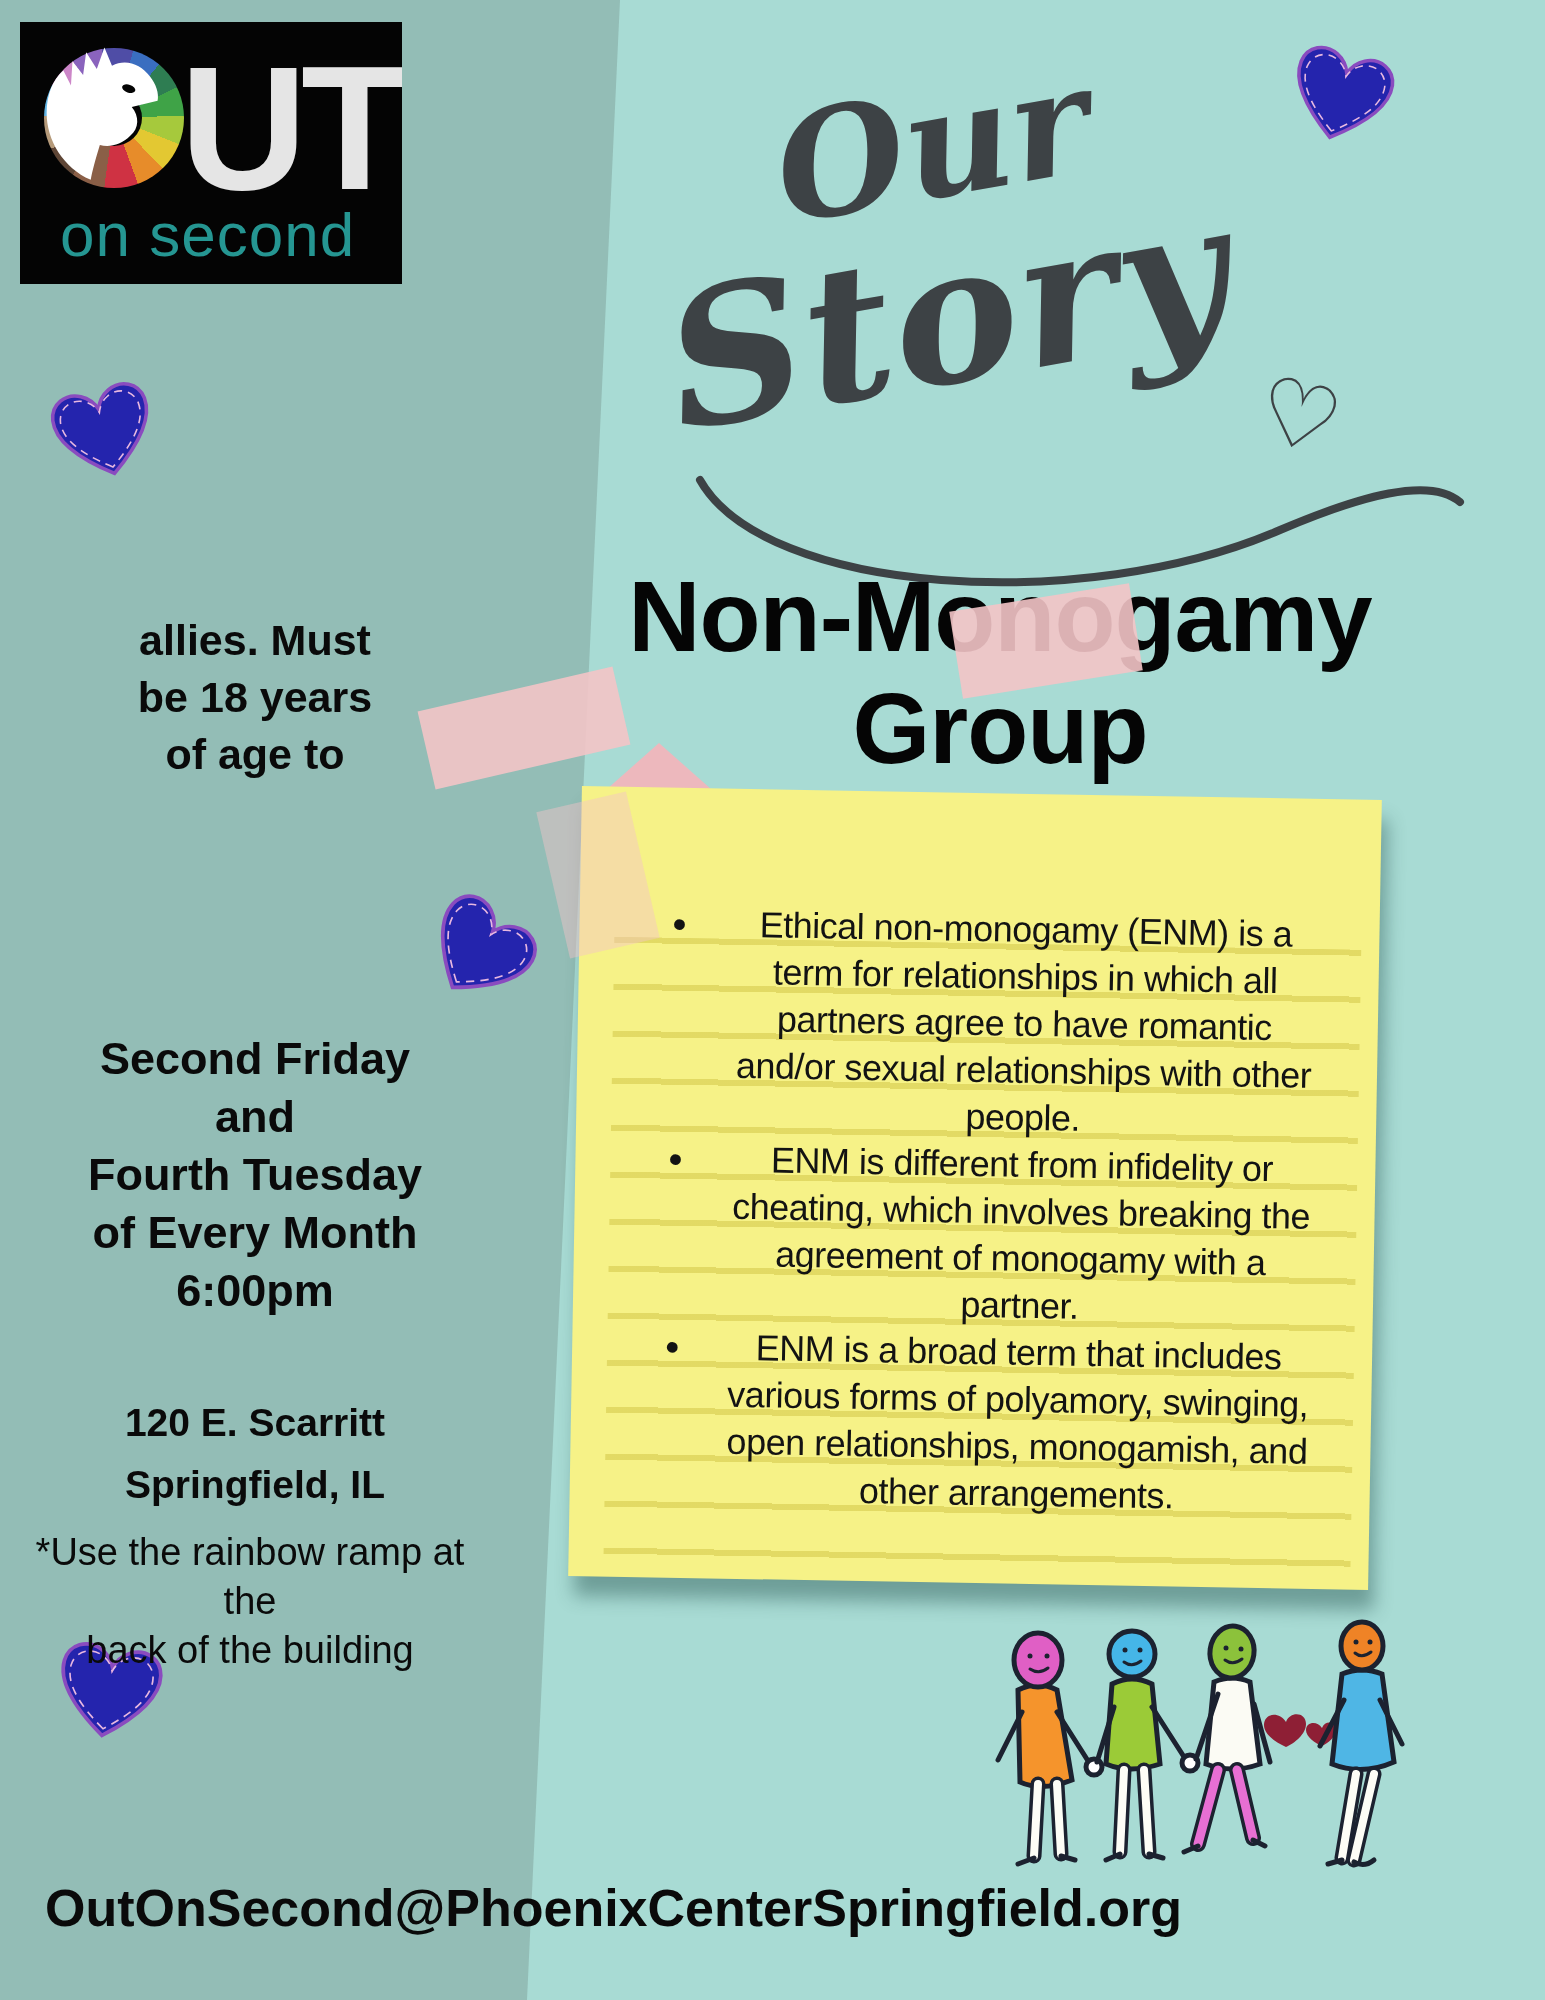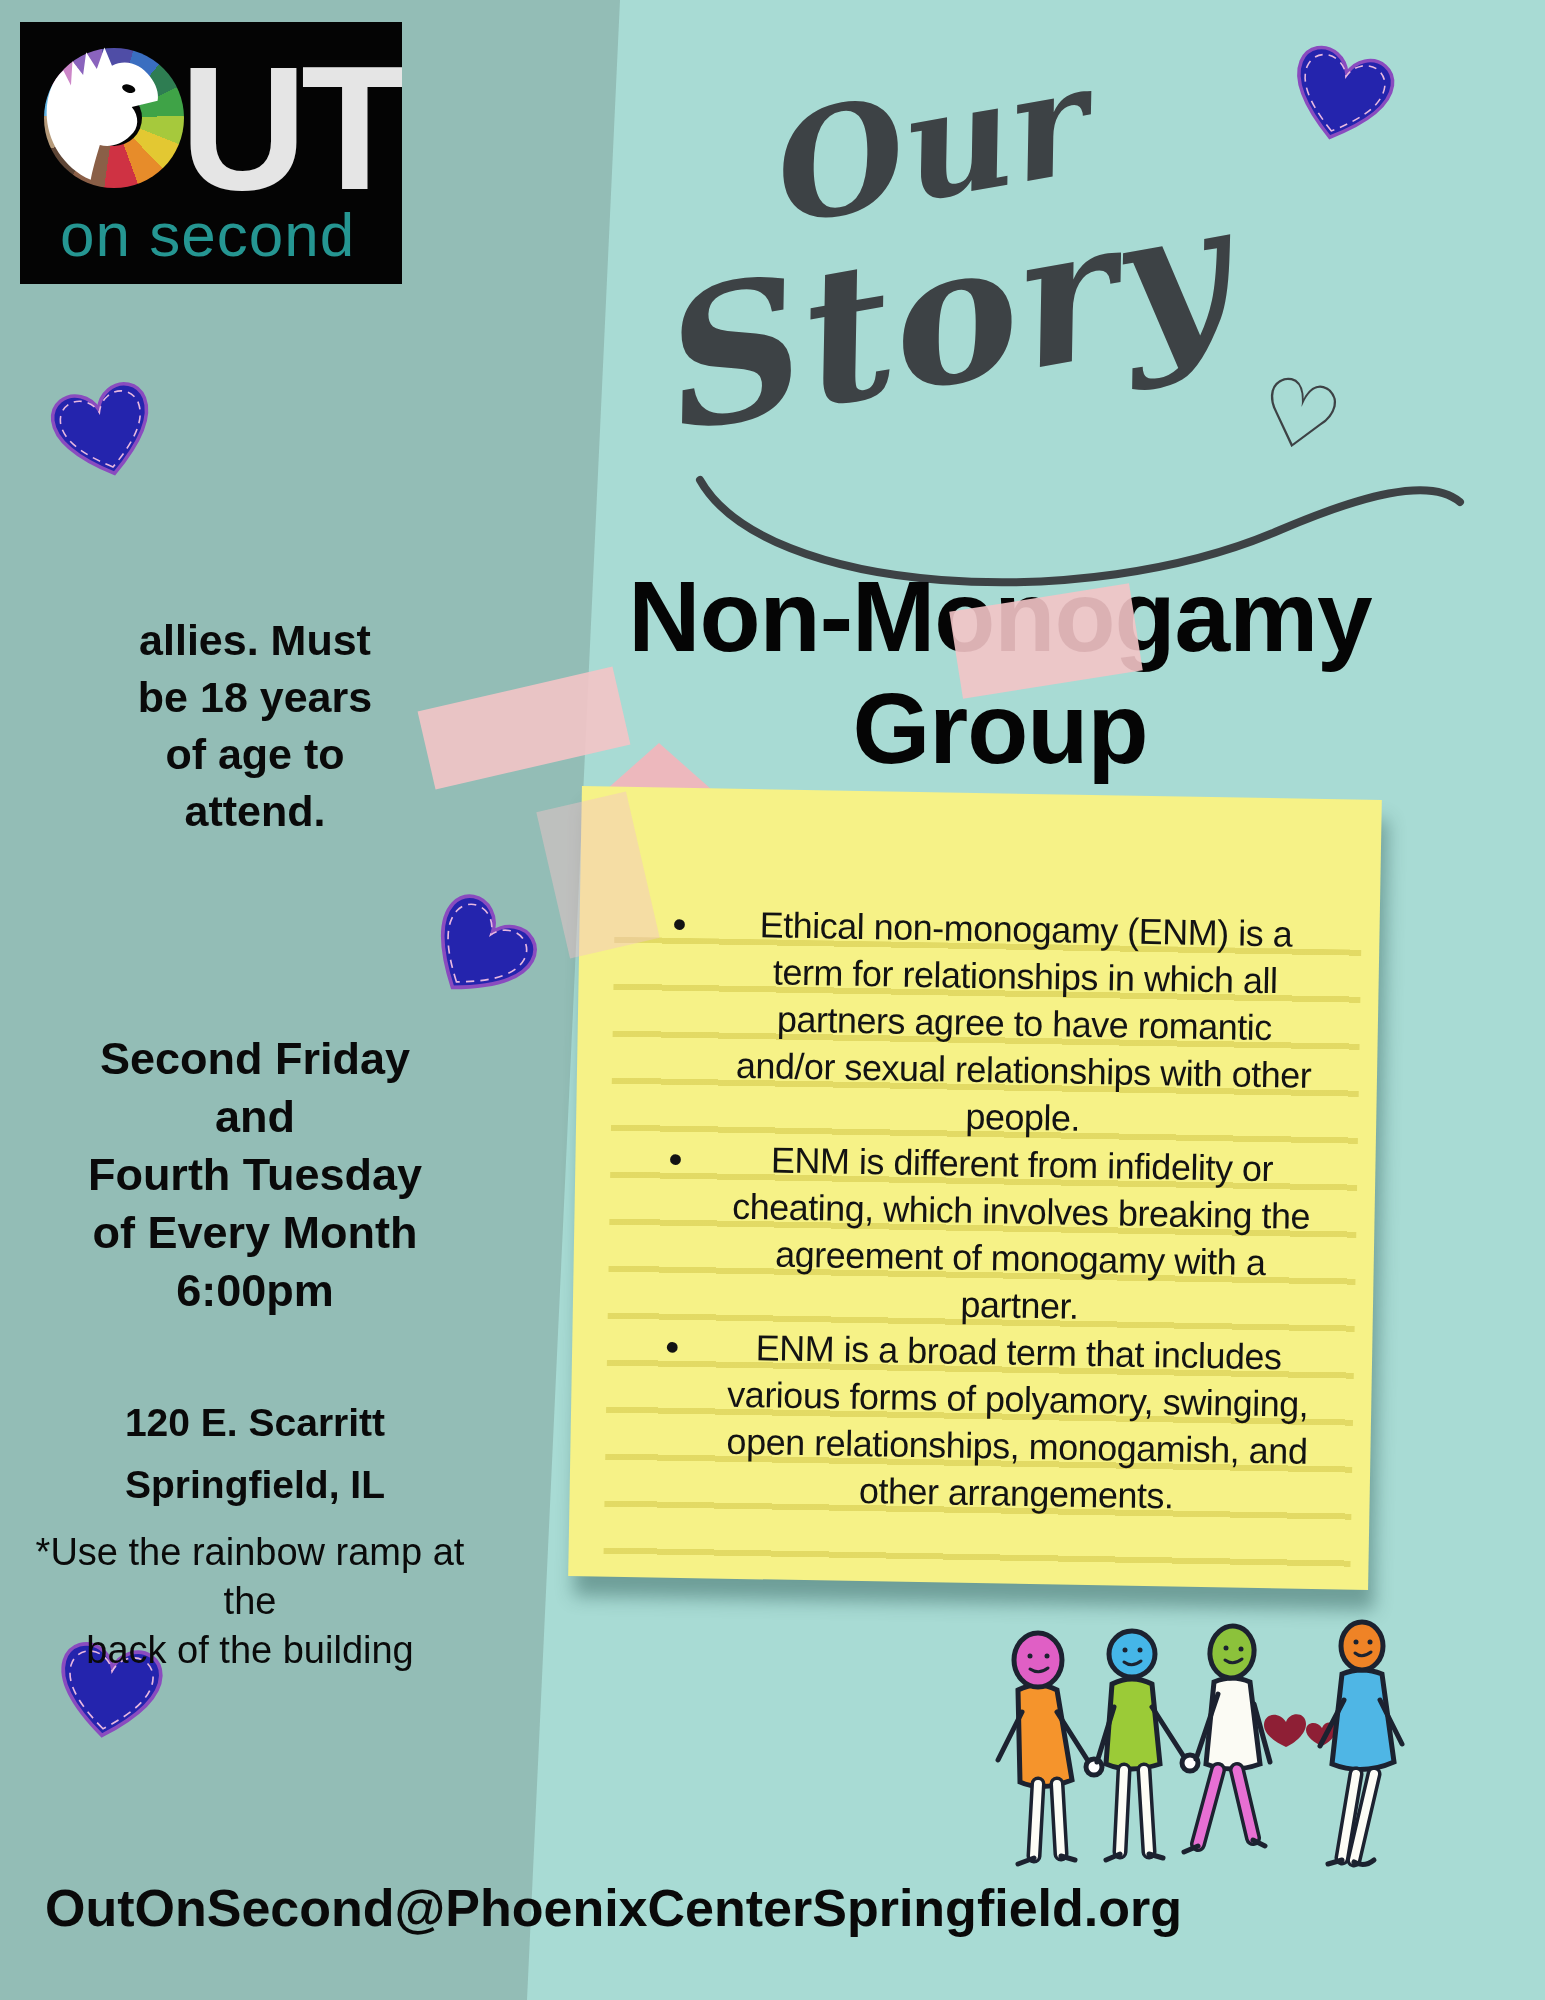--- a/index.html
+++ b/index.html
@@ -117,21 +117,20 @@
   </svg>
   <svg class="heart heart-4" viewBox="0 0 100 90">
     <path d="M50,82 C20,60 8,42 10,26 C12,12 26,6 38,12 C44,15 48,20 50,26 C52,20 56,15 62,12 C74,6 88,12 90,26 C92,42 80,60 50,82 Z" fill="#2424ad" stroke="#8a4bbf" stroke-width="3"></path>
     <path d="M50,82 C20,60 8,42 10,26 C12,12 26,6 38,12 C44,15 48,20 50,26 C52,20 56,15 62,12 C74,6 88,12 90,26 C92,42 80,60 50,82 Z" fill="none" stroke="#e8b8e0" stroke-width="1.6" stroke-dasharray="8 6" transform="translate(7.5,6.7) scale(0.85)"></path>
   </svg>
 
   <div class="lefttext eligibility">
     <div>allies. Must</div>
     <div>be 18 years</div>
     <div>of age to</div>
-    <div>attend.</div>
   </div>
   <div class="lefttext schedule">
     <div>Second Friday</div>
     <div>and</div>
     <div>Fourth Tuesday</div>
     <div>of Every Month</div>
     <div>6:00pm</div>
   </div>
   <div class="lefttext address">
     <div>120 E. Scarritt</div>

